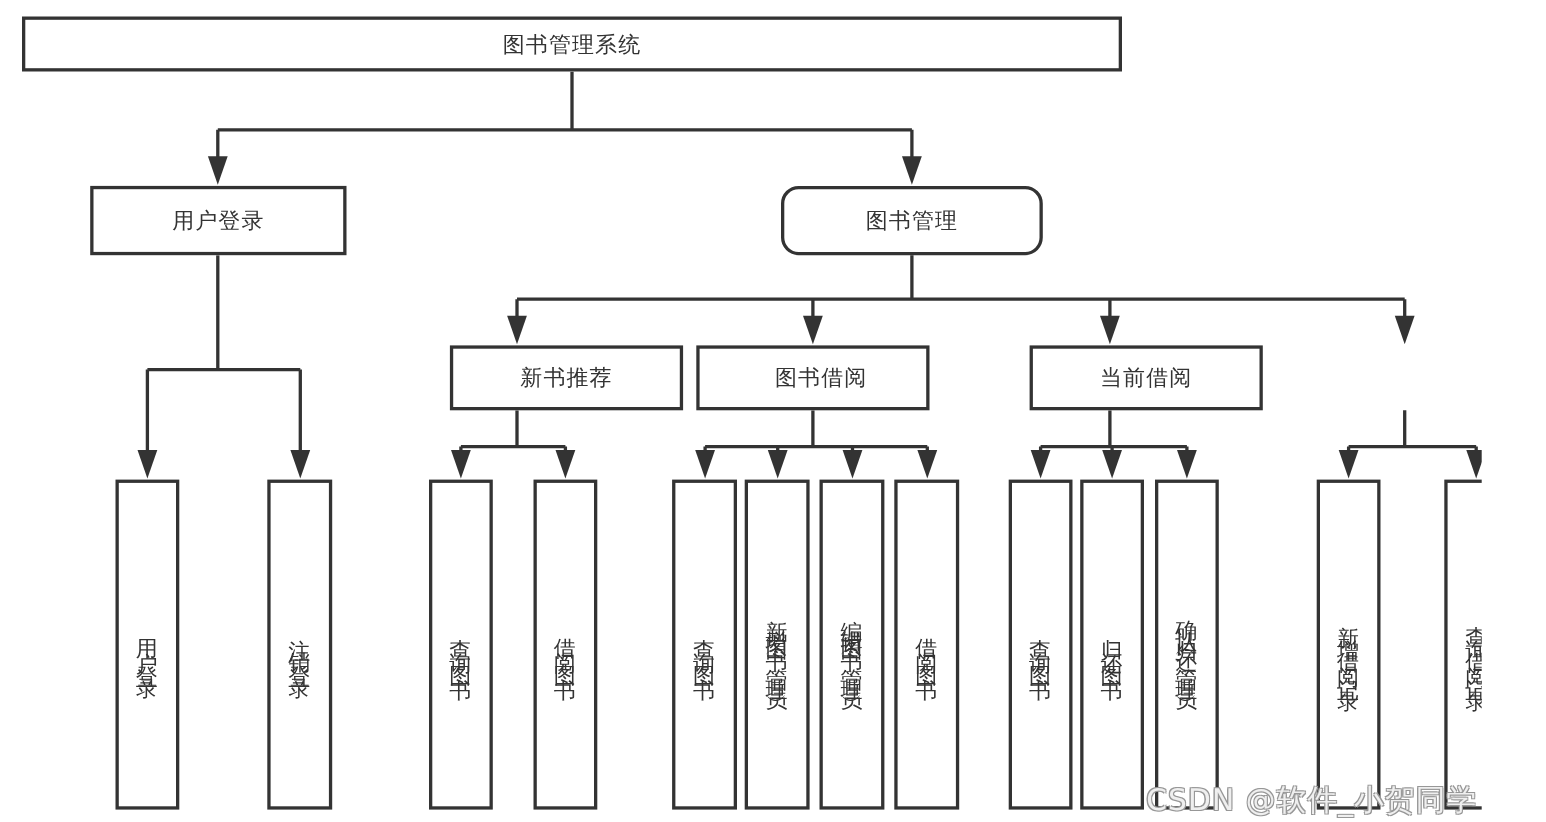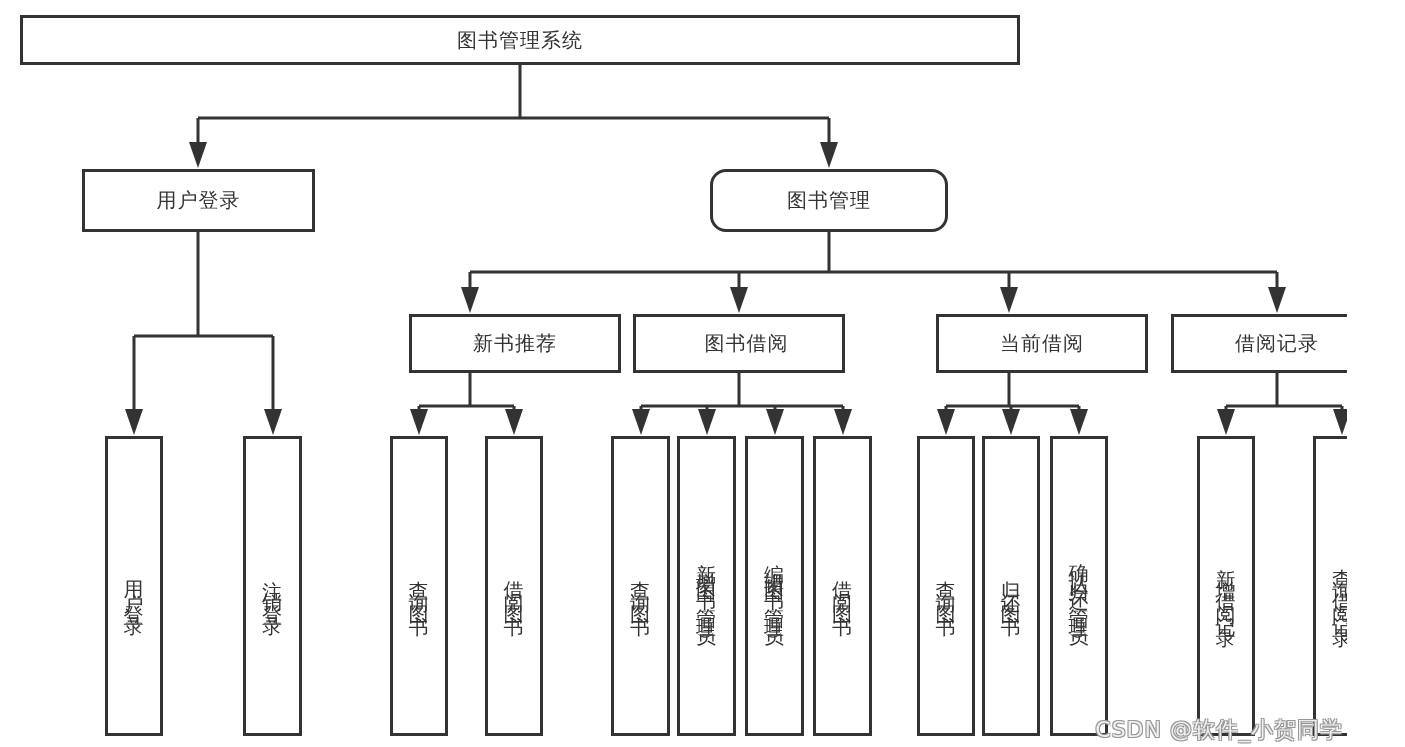--- a/index.html
+++ b/index.html
@@ -43,21 +43,21 @@
     font-size: 20px;
     letter-spacing: 12px;
     line-height: 1;
     padding-top: 6px;
   }
   .node.v.long { letter-spacing: 9px; padding-top: 4px; }
   .watermark {
     position: absolute;
     right: 4px;
     bottom: 2px;
-    font-size: 22px;
+    font-size: 27px;
     letter-spacing: 1px;
     color: #efefef;
     text-shadow:
       -1px -1px 0 #979797,
        1px -1px 0 #979797,
       -1px  1px 0 #979797,
        1px  1px 0 #979797;
     z-index: 5;
     white-space: nowrap;
   }
@@ -104,21 +104,20 @@
   </svg>
 
   <div class="node h" style="left:20px; top:15px; width:1000px; height:50px;">图书管理系统</div>
 
   <div class="node h" style="left:82px; top:169px; width:233px; height:63px;">用户登录</div>
   <div class="node h" style="left:710px; top:169px; width:238px; height:63px;border-radius:16px;">图书管理</div>
 
   <div class="node h" style="left:364px; top:314px; width:212px; height:59px;margin-left:45px;">新书推荐</div>
   <div class="node h" style="left:633px; top:314px; width:212px; height:59px;padding-left:15px;">图书借阅</div>
   <div class="node h" style="left:936px; top:314px; width:212px; height:59px;">当前借阅</div>
-  <div class="node h" style="left:1171px; top:314px; width:212px; height:59px;">借阅记录</div>
 
   <div class="node v" style="left:105px; top:436px; width:58px; height:300px;">用户登录</div>
   <div class="node v" style="left:243px; top:436px; width:59px; height:300px;">注销登录</div>
 
   <div class="node v" style="left:390px; top:436px; width:58px; height:300px;">查询图书</div>
   <div class="node v" style="left:485px; top:436px; width:58px; height:300px;">借阅图书</div>
 
   <div class="node v" style="left:611px; top:436px; width:59px; height:300px;">查询图书</div>
   <div class="node v long" style="left:677px; top:436px; width:59px; height:300px;">新增图书（管理员）</div>
   <div class="node v long" style="left:745px; top:436px; width:59px; height:300px;">编辑图书（管理员）</div>

